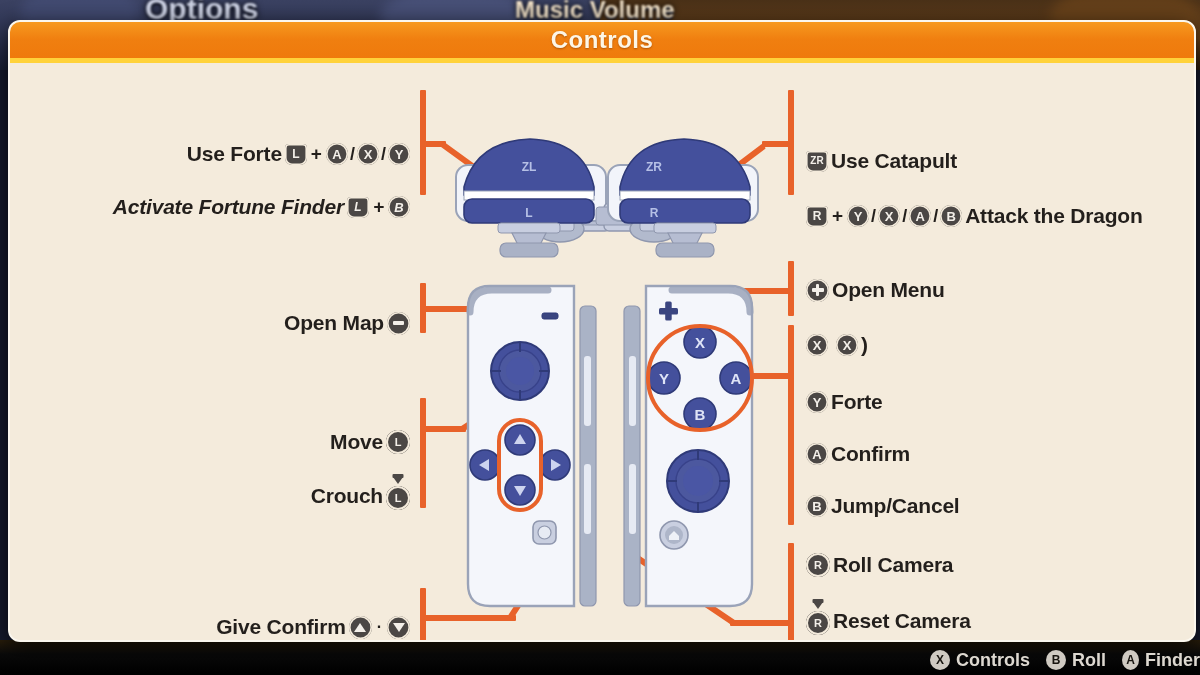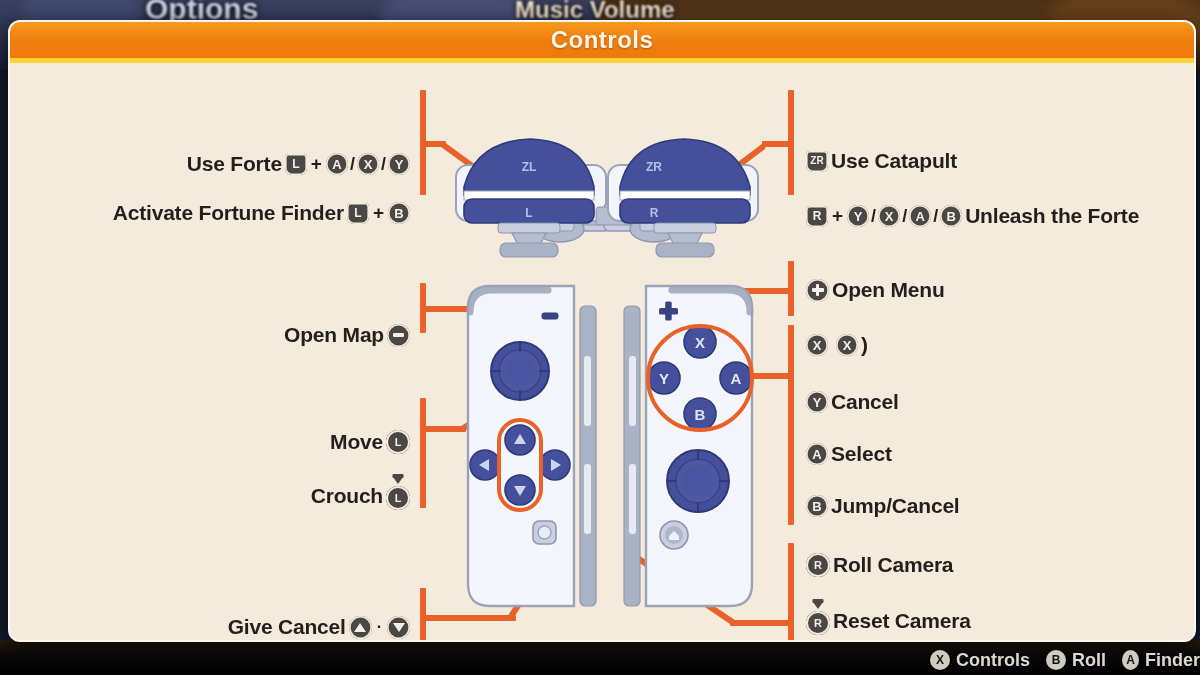--- a/index.html
+++ b/index.html
@@ -261,39 +261,39 @@
           <path d="M258 182 L258 192 M258 234 L258 244 M227 213 L237 213 M279 213 L289 213" stroke="#2f3a78" stroke-width="2"></path>
         </g>
 
         <g>
           <circle cx="234" cy="267" r="14" fill="#c9cfe0" stroke="#8f97ae" stroke-width="1.6"></circle>
           <circle cx="234" cy="267" r="9" fill="#aeb6c9"></circle>
           <path d="M229 268 L234 263 L239 268 L239 272 L229 272 Z" fill="#eef1f7"></path>
         </g>
       </svg>
 
-      <div class="lrow" style="right:calc(100% - 400px);top:89px;text-align:center;">
+      <div class="lrow" style="right:calc(100% - 400px);top:79px;text-align:center;">
         <span class="lbl">Use Forte</span>
         <span class="btn-s">L</span>
         <span class="plus-sign">+</span>
         <span class="btn-c">A</span>
         <span class="slash">/</span>
         <span class="btn-c">X</span>
         <span class="slash">/</span>
         <span class="btn-c">Y</span>
       </div>
 
-      <div class="lrow" style="right:calc(100% - 400px);top:138px;">
+      <div class="lrow" style="right:calc(100% - 400px);top:132px;font-style:italic;">
         <span class="lbl">Activate Fortune Finder</span>
         <span class="btn-s">L</span>
         <span class="plus-sign">+</span>
         <span class="btn-c">B</span>
       </div>
 
-      <div class="lrow" style="right:calc(100% - 400px);top:260px;">
+      <div class="lrow" style="right:calc(100% - 400px);top:248px;">
         <span class="lbl">Open Map</span>
         <span class="minus-c">
             <span class="minus-bar"></span>
           </span>
       </div>
 
       <div class="lrow" style="right:calc(100% - 400px);top:367px;">
         <span class="lbl">Move</span>
         <span class="stick-c">L</span>
       </div>
@@ -301,21 +301,21 @@
       <div class="lrow" style="right:calc(100% - 400px);top:418px;">
         <span class="lbl">Crouch</span>
         <span class="stick-press">
           <span class="press-arrow"></span>
             <span class="press-cap"></span>
           <span>L</span>
         </span>
       </div>
 
       <div class="lrow" style="right:calc(100% - 400px);top:552px;">
-        <span class="lbl">Give Cancel</span>
+        <span class="lbl">Give Confirm</span>
         <span class="dpad-c">
             <span class="tri up"></span>
           </span>
         <span class="dot-sep">·</span>
         <span class="dpad-c">
             <span class="tri down"></span>
           </span>
       </div>
 
       <div class="lrow right" style="top:86px;">
@@ -326,42 +326,42 @@
       <div class="lrow right" style="top:141px;">
         <span class="btn-s">R</span>
         <span class="plus-sign">+</span>
         <span class="btn-c">Y</span>
         <span class="slash">/</span>
         <span class="btn-c">X</span>
         <span class="slash">/</span>
         <span class="btn-c">A</span>
         <span class="slash">/</span>
         <span class="btn-c">B</span>
-        <span class="lbl">Unleash the Forte</span>
+        <span class="lbl">Attack the Dragon</span>
       </div>
 
       <div class="lrow right" style="top:215px;">
         <span class="plus-c"></span>
         <span class="lbl">Open Menu</span>
       </div>
 
       <div class="lrow right" style="top:270px;">
         <span class="btn-c">X</span>
         <span class="btn-c" style="margin-left:5px;">X</span>
         <span class="lbl">)</span>
       </div>
 
       <div class="lrow right" style="top:327px;">
         <span class="btn-c">Y</span>
-        <span class="lbl">Cancel</span>
+        <span class="lbl">Forte</span>
       </div>
 
       <div class="lrow right" style="top:379px;">
         <span class="btn-c">A</span>
-        <span class="lbl">Select</span>
+        <span class="lbl">Confirm</span>
       </div>
 
       <div class="lrow right" style="top:431px;">
         <span class="btn-c">B</span>
         <span class="lbl">Jump/Cancel</span>
       </div>
 
       <div class="lrow right" style="top:490px;">
         <span class="stick-c">R</span>
         <span class="lbl">Roll Camera</span>

